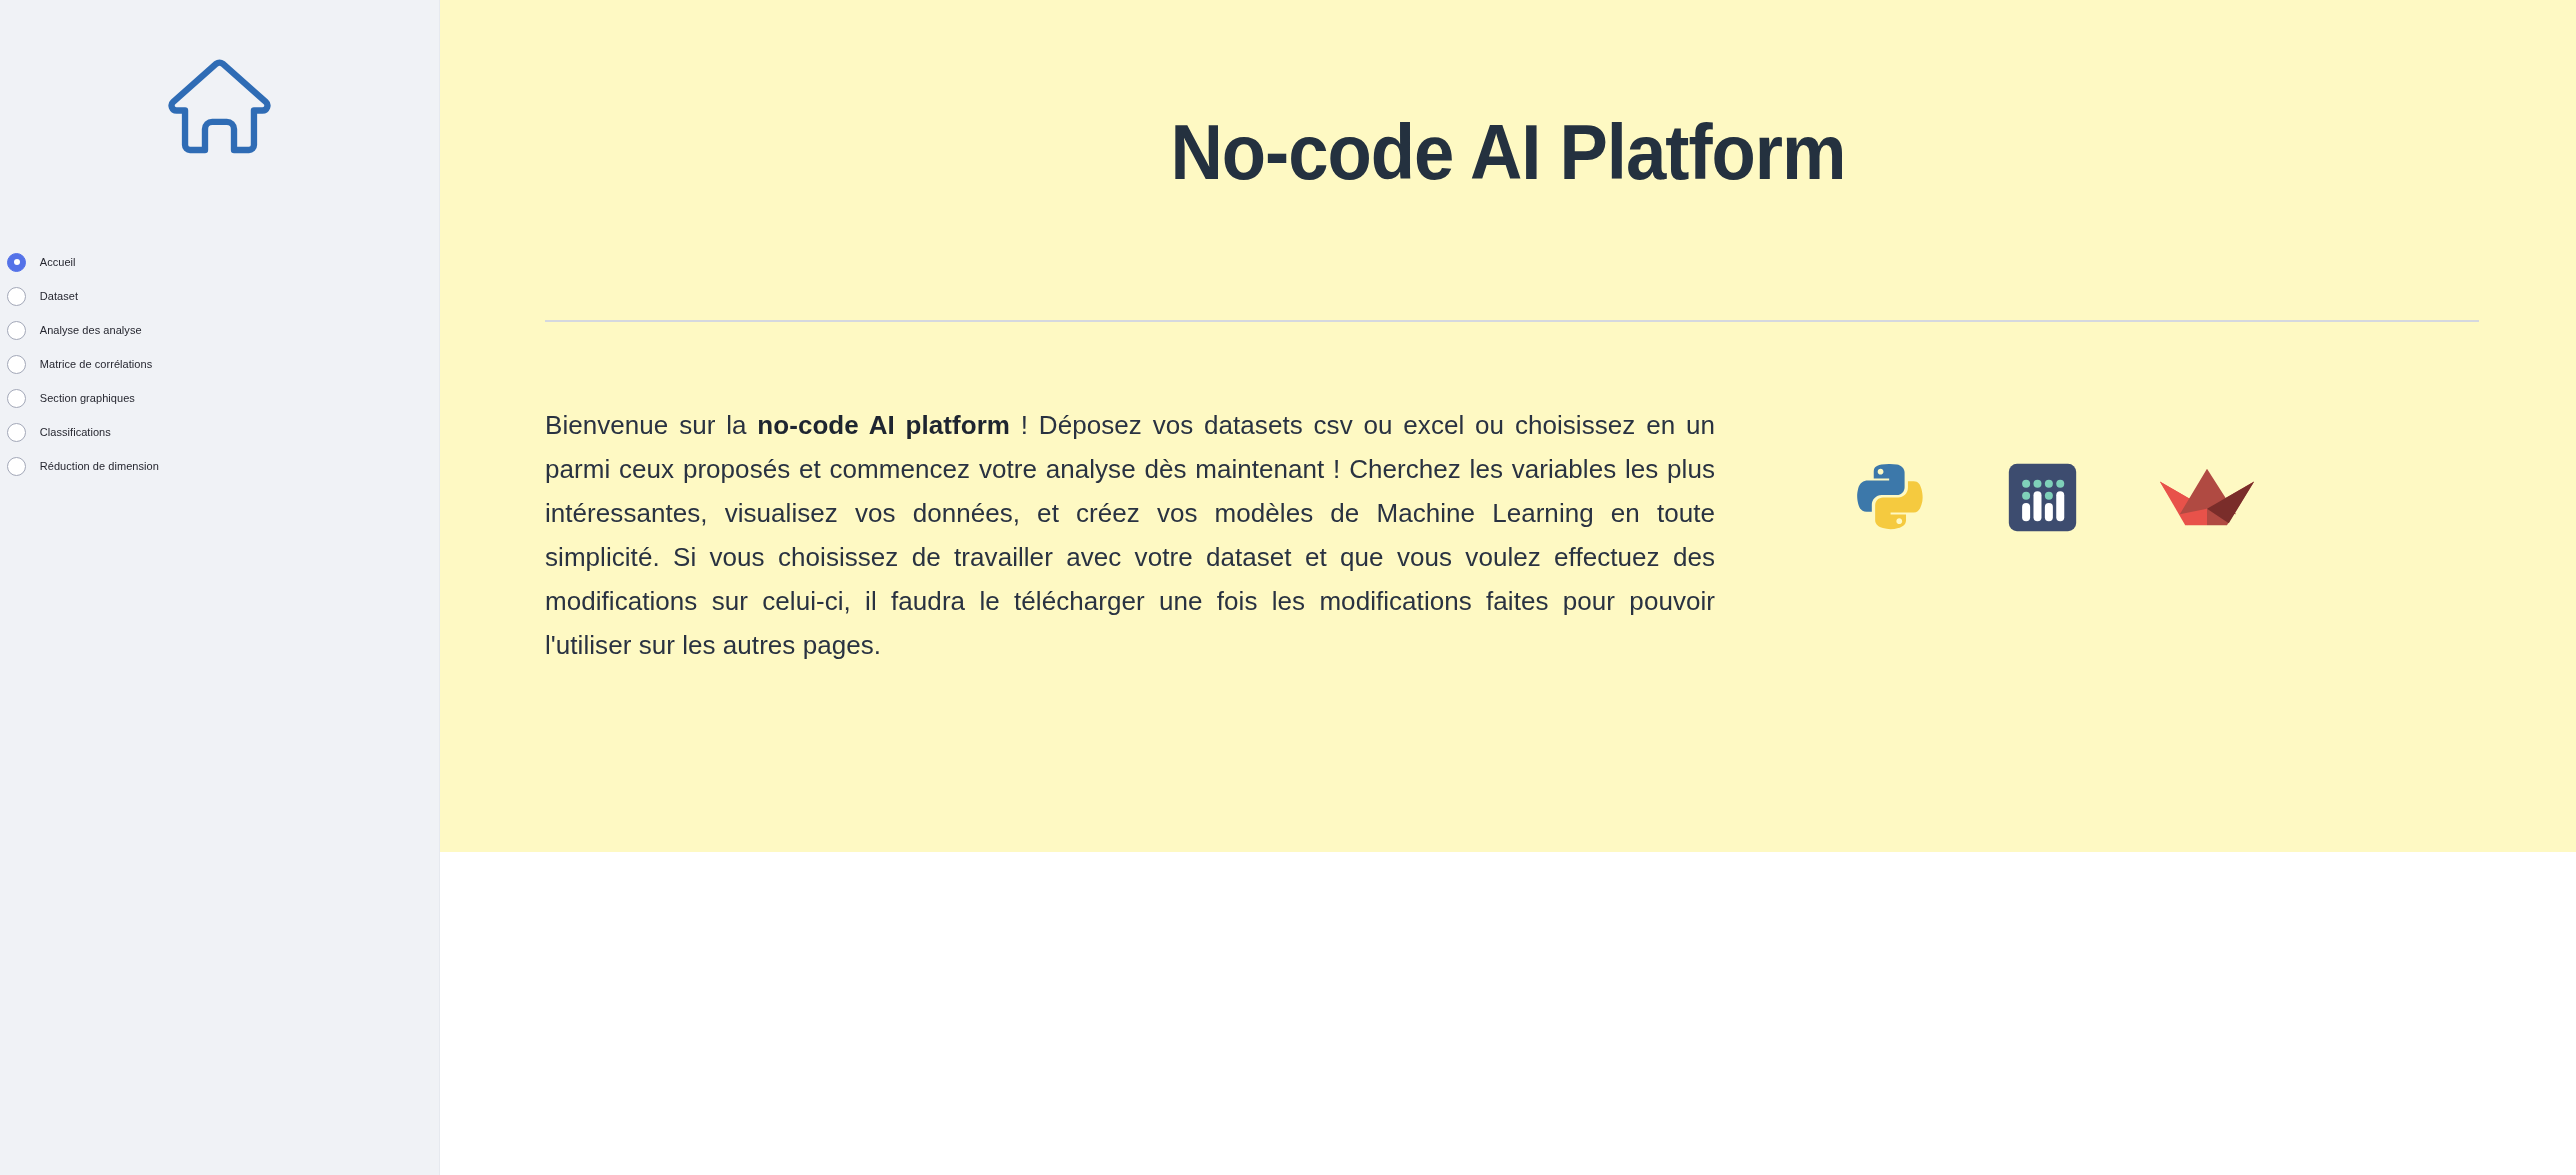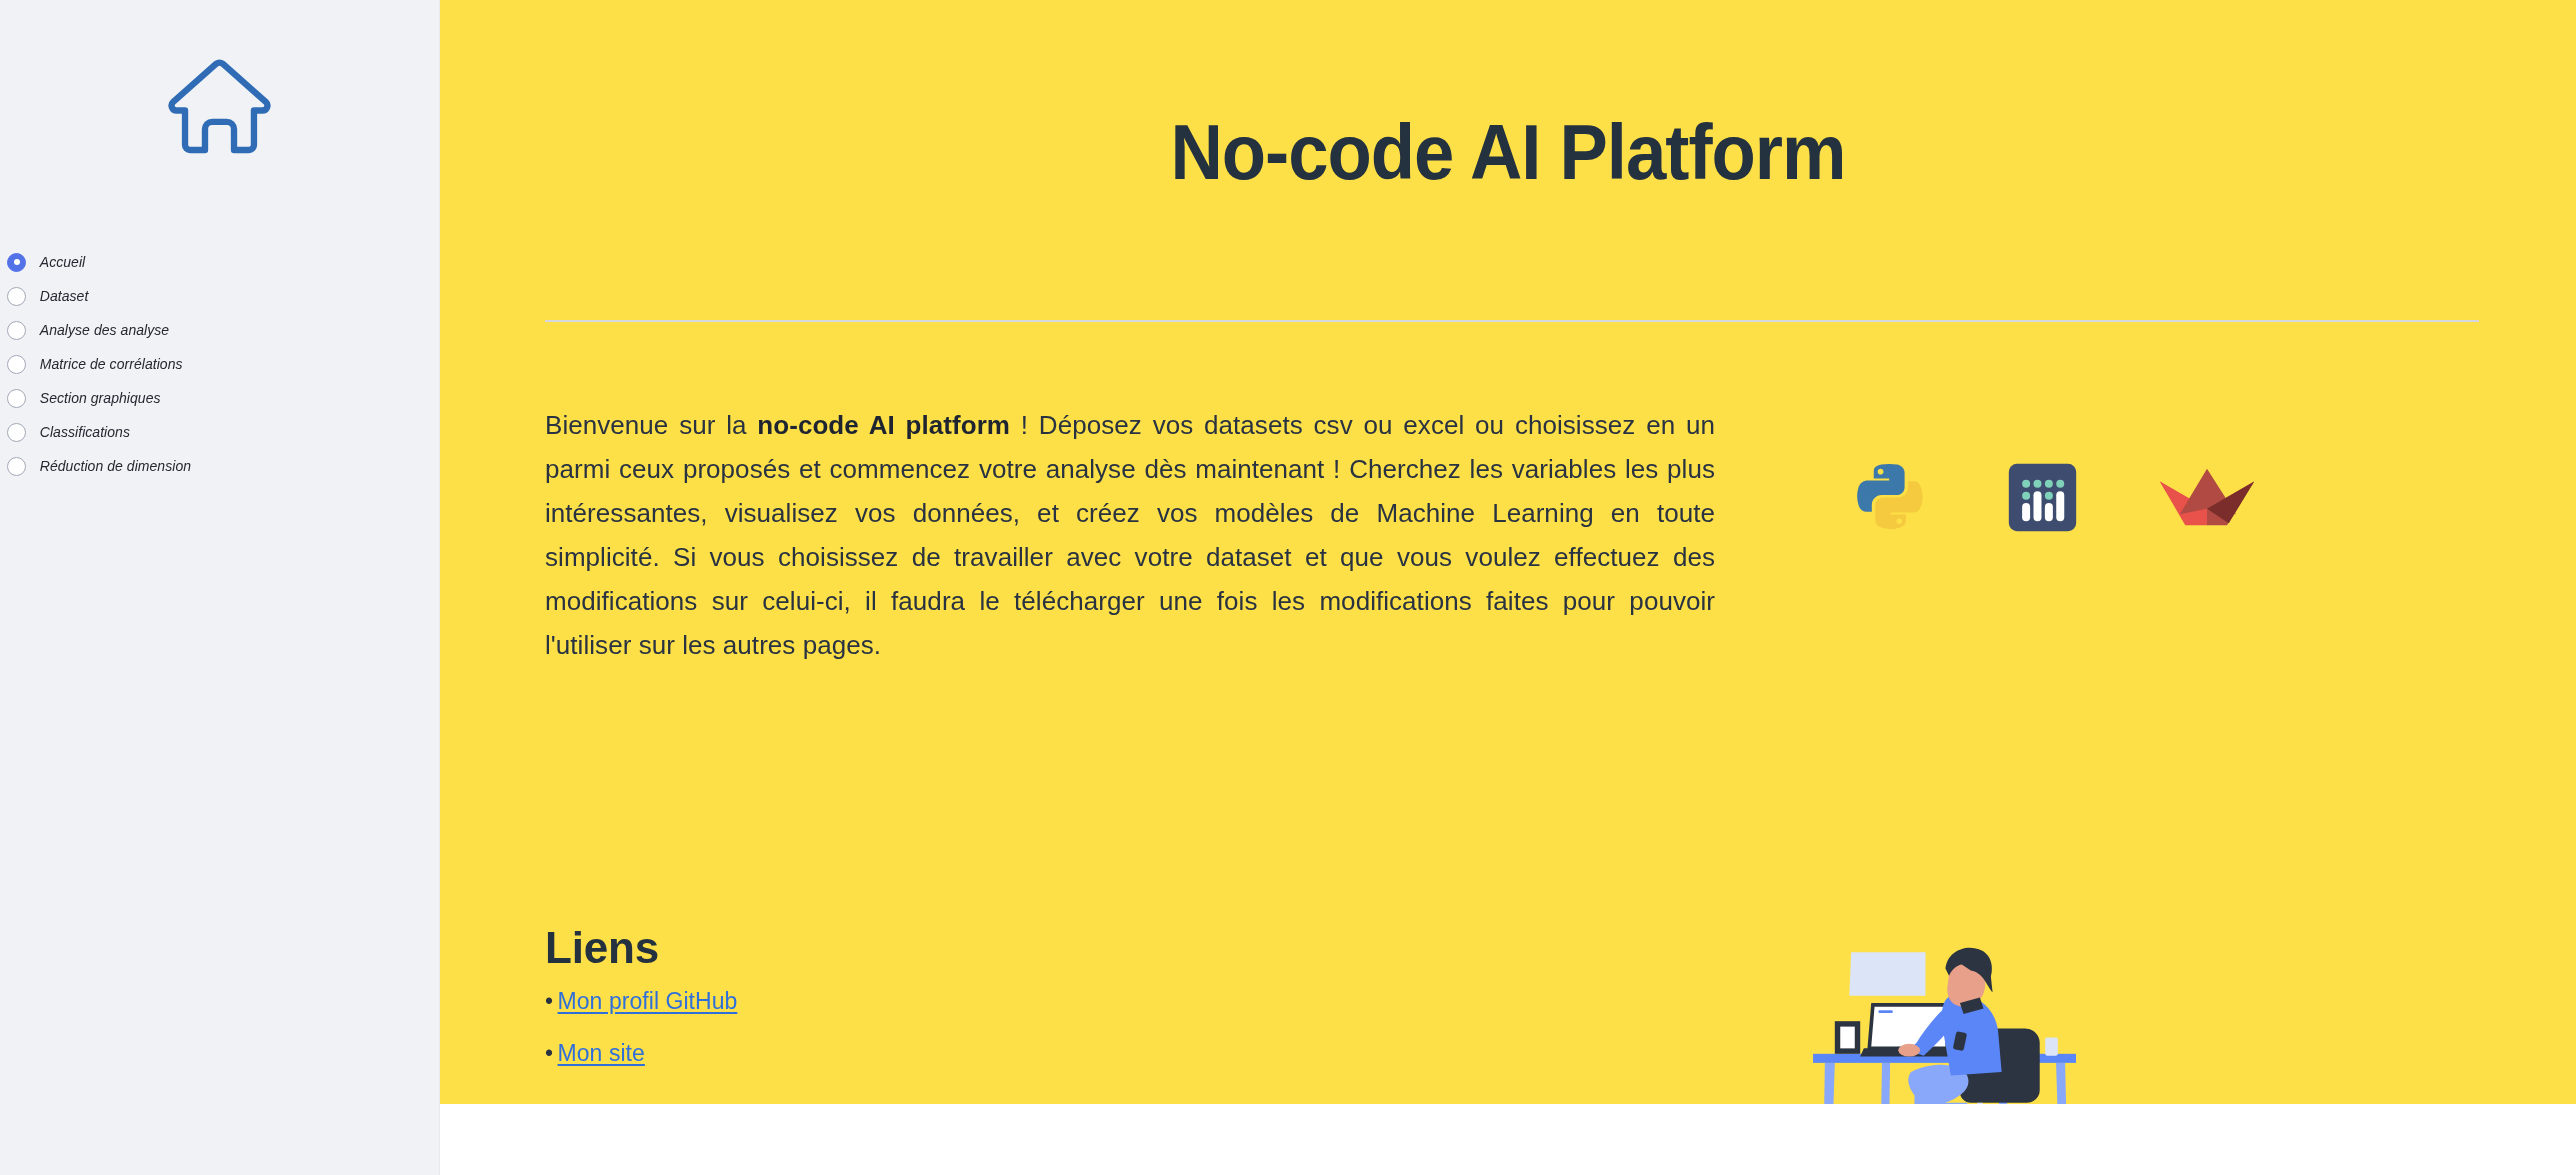--- a/index.html
+++ b/index.html
@@ -72,34 +72,33 @@
   }
   .radio-dot {
     width: 6.3px;
     height: 6.3px;
     border-radius: 50%;
     background: transparent;
   }
   .nav-item.selected .radio-dot { background: #ffffff; }
 
   .nav-label {
-    font-size: 14px;
+    font-size: 11px;
     color: #262730;
     font-family: "Liberation Sans", sans-serif;
     letter-spacing: 0.05px;
     white-space: nowrap;
-    font-style: italic;
   }
 
   
   #main {
     flex: 1;
-    height: 1104px;
+    height: 852px;
     position: relative;
-    background: #fde047;
+    background: #fef9c3;
     overflow: hidden;
   }
 
   .page-title {
     margin: 0;
     padding-top: 107px;
     text-align: center;
     font-family: "Liberation Sans Narrow", "Liberation Sans", sans-serif;
     font-size: 78px;
     font-weight: 700;

